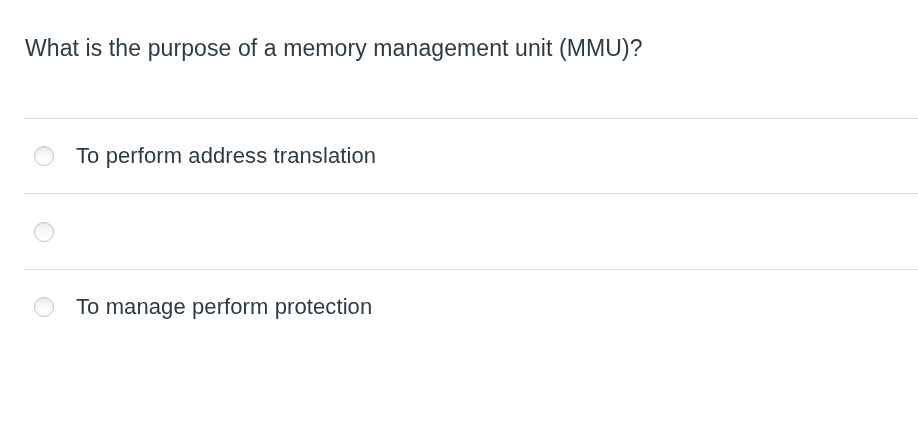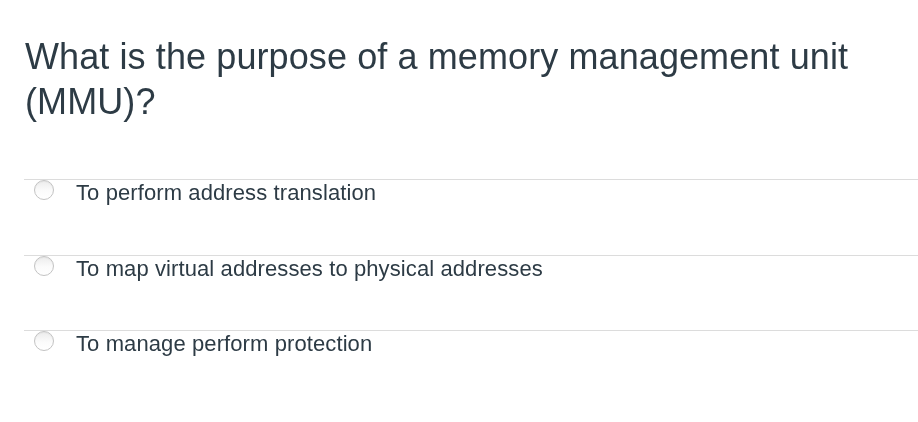--- a/index.html
+++ b/index.html
@@ -10,35 +10,35 @@
   body {
     width: 918px;
     height: 422px;
     overflow: hidden;
     font-family: "Liberation Sans", "DejaVu Sans", sans-serif;
     color: #2D3B45;
   }
   .question-text {
     margin: 0;
     padding: 34px 25px 0 25px;
-    font-size: 36px;
+    font-size: 23px;
     font-weight: 400;
     line-height: 1.25;
     letter-spacing: 0.1px;
     color: #2D3B45;
   }
   .options {
     margin-top: 55px;
   }
   .answer-row {
     margin-left: 24px;
     border-top: 1px solid #dcdcdc;
     height: 75.5px;
     display: flex;
-    align-items: flex-start;
+    align-items: center;
     box-sizing: border-box;
   }
   .radio {
     flex: 0 0 auto;
     width: 20px;
     height: 20px;
     margin-left: 10px;
     border-radius: 50%;
     border: 1px solid #c3c3c3;
     background: linear-gradient(180deg, #ececec 0%, #fbfbfb 55%, #ffffff 100%);
@@ -63,21 +63,20 @@
 <div class="options">
 
   <div class="answer-row">
     <span class="radio" role="radio" aria-checked="false"></span>
     <span class="answer-label">To perform address translation</span>
   </div>
 
 
   <div class="answer-row">
     <span class="radio" role="radio" aria-checked="false"></span>
-    <span class="answer-label">To map virtual addresses to physical addresses</span>
   </div>
 
   <div class="answer-row">
     <span class="radio" role="radio" aria-checked="false"></span>
     <span class="answer-label">To manage perform protection</span>
   </div>
 
 </div>
 
 </body></html>

